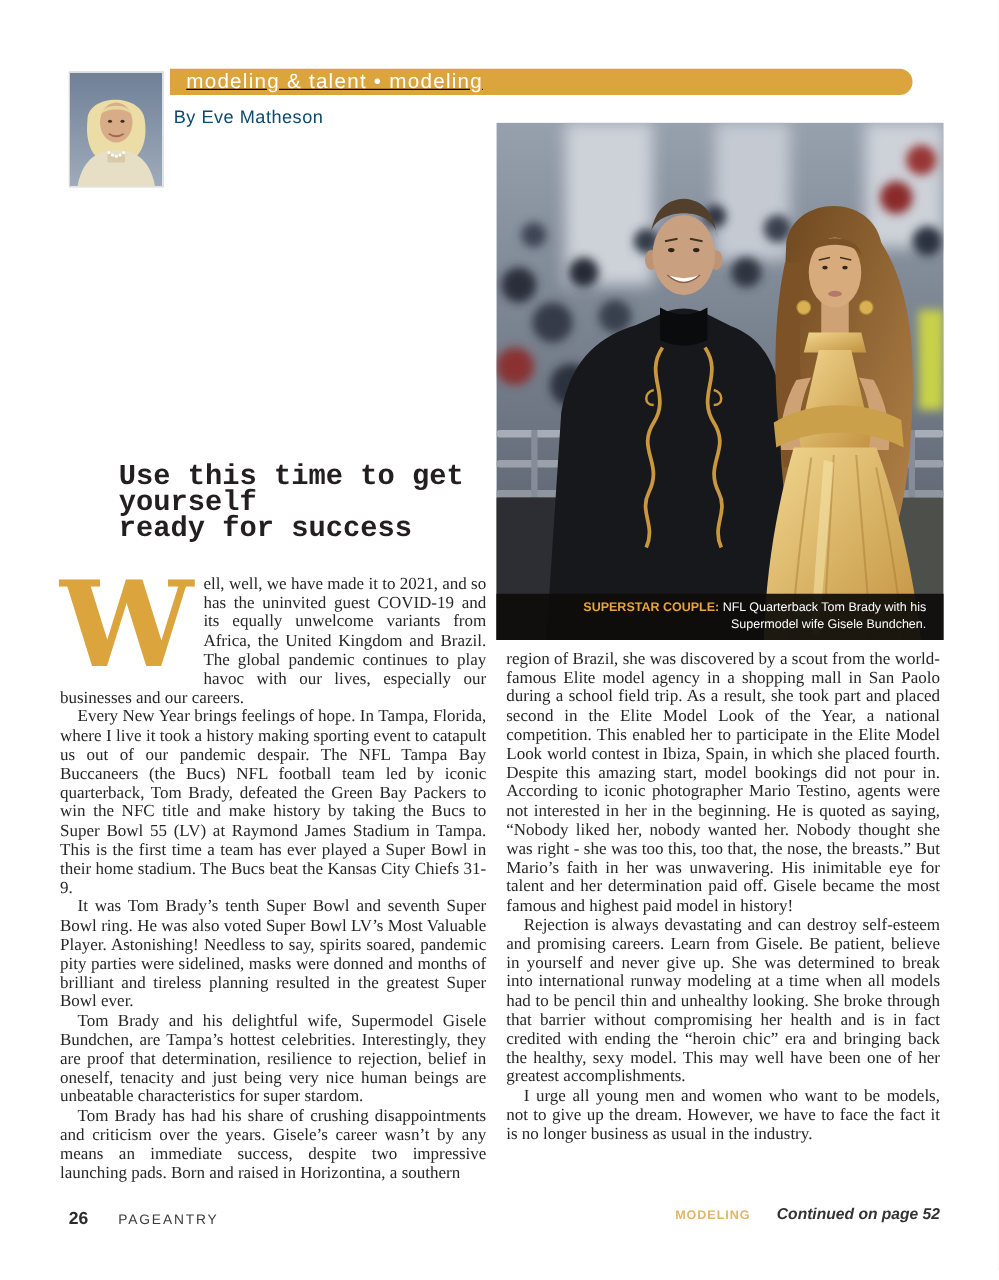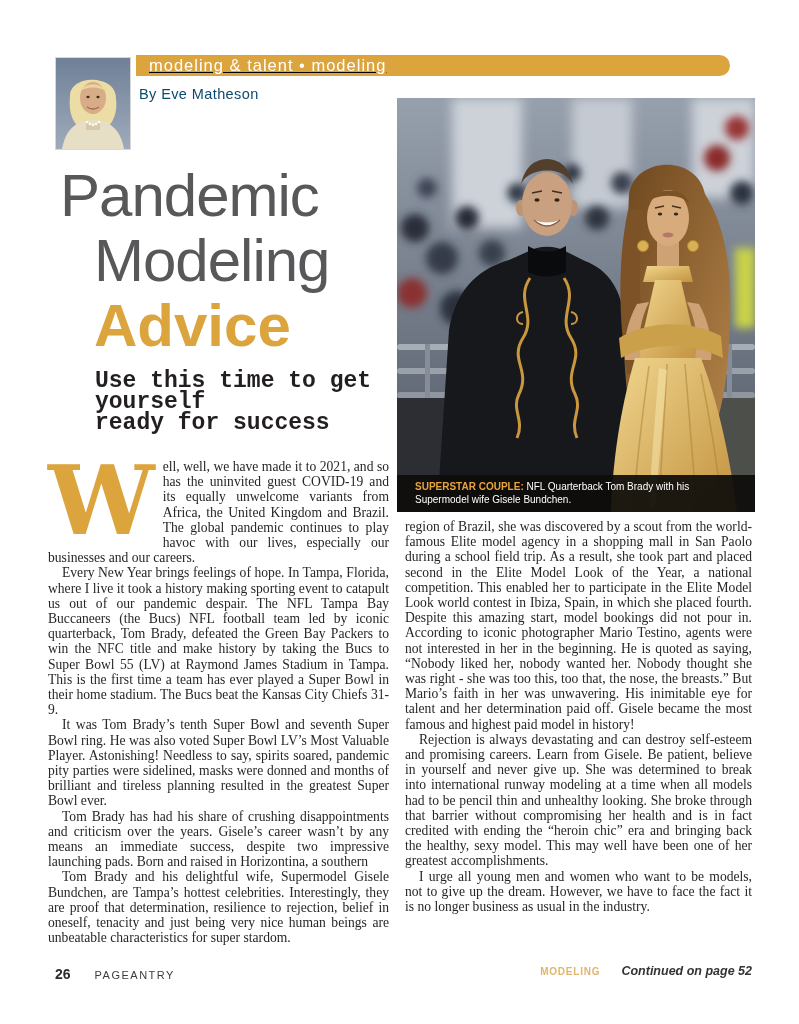--- a/index.html
+++ b/index.html
@@ -18,21 +18,21 @@
   
   .headline{position:absolute;left:60px;top:163px;color:#58585A;}
   .hl-line{font-size:60px;line-height:65px;letter-spacing:-1px;font-weight:400;}
   .hl-indent{margin-left:34px;}
   .hl-gold{color:#DCA43C;font-weight:700;letter-spacing:0;}
   .subtitle{position:absolute;left:95px;top:371px;width:300px;
             font-family:Liberation Mono, monospace;font-weight:700;font-size:23px;
             line-height:21px;color:#231f20;white-space:pre-line;}
 
   
-  .feature{position:absolute;left:397px;top:98px;width:358px;height:414px;overflow:hidden;}
+  .feature{position:absolute;left:397px;top:98px;width:358px;height:414px;overflow:hidden;text-align:right;}
   .feature svg{display:block;}
   .photo-caption{position:absolute;left:0;bottom:0;width:358px;height:37px;
                  background:rgba(14,13,11,.93);box-sizing:border-box;
                  padding:5px 14px 0 18px;font-size:10px;line-height:13px;color:#ffffff;}
   .cap-label{color:#E8A33D;font-weight:700;}
 
   
   .col{position:absolute;font-family:"Liberation Serif", serif;font-size:13.6px;
        line-height:15.2px;color:#262626;text-align:justify;}
   .col-left{left:48px;top:459px;width:341px;}
@@ -78,25 +78,20 @@
         <circle cx="40" cy="66" r="1.3" fill="#fdfdf6"></circle>
       <circle cx="43" cy="64" r="1.3" fill="#fdfdf6"></circle>
     </svg>
   </div>
 
   <div class="banner">
     <span>modeling &amp; talent • modeling</span>
   </div>
   <div class="byline">By Eve Matheson</div>
 
-  <div class="headline">
-    <div class="hl-line">Pandemic</div>
-    <div class="hl-line hl-indent">Modeling</div>
-    <div class="hl-line hl-indent hl-gold">Advice</div>
-  </div>
   <div class="subtitle">Use this time to get yourself
 ready for success</div>
 
   <div class="feature">
     <svg width="358" height="414" viewBox="0 0 358 414">
       <defs>
         <linearGradient id="crowdbg" x1="0" y1="0" x2="0" y2="1">
           <stop offset="0" stop-color="#97a0ad"></stop>
             <stop offset="1" stop-color="#636b79"></stop>
         </linearGradient>
@@ -201,22 +196,22 @@
     </svg>
     <div class="photo-caption">
       <span class="cap-label">SUPERSTAR COUPLE:</span><span> NFL Quarterback Tom Brady with his Supermodel wife Gisele Bundchen.</span>
     </div>
   </div>
 
   <div class="col col-left">
     <p><span class="dropcap">W</span><span>ell, well, we have made it to 2021, and so has the uninvited guest COVID-19 and its equally unwelcome variants from Africa, the United Kingdom and Brazil. The global pandemic continues to play havoc with our lives, especially our businesses and our careers.</span></p>
     <p class="ind">Every New Year brings feelings of hope. In Tampa, Florida, where I live it took a history making sporting event to catapult us out of our pandemic despair. The NFL Tampa Bay Buccaneers (the Bucs) NFL football team led by iconic quarterback, Tom Brady, defeated the Green Bay Packers to win the NFC title and make history by taking the Bucs to Super Bowl 55 (LV) at Raymond James Stadium in Tampa. This is the first time a team has ever played a Super Bowl in their home stadium. The Bucs beat the Kansas City Chiefs 31-9.</p>
     <p class="ind">It was Tom Brady’s tenth Super Bowl and seventh Super Bowl ring. He was also voted Super Bowl LV’s Most Valuable Player. Astonishing! Needless to say, spirits soared, pandemic pity parties were sidelined, masks were donned and months of brilliant and tireless planning resulted in the greatest Super Bowl ever.</p>
+    <p class="ind">Tom Brady and his delightful wife, Supermodel Gisele Bundchen, are Tampa’s hottest celebrities. Interestingly, they are proof that determination, resilience to rejection, belief in oneself, tenacity and just being very nice human beings are unbeatable characteristics for super stardom.</p>
     <p class="ind">Tom Brady has had his share of crushing disappointments and criticism over the years. Gisele’s career wasn’t by any means an immediate success, despite two impressive launching pads. Born and raised in Horizontina, a southern</p>
-    <p class="ind">Tom Brady and his delightful wife, Supermodel Gisele Bundchen, are Tampa’s hottest celebrities. Interestingly, they are proof that determination, resilience to rejection, belief in oneself, tenacity and just being very nice human beings are unbeatable characteristics for super stardom.</p>
   </div>
 
   <div class="col col-right">
     <p>region of Brazil, she was discovered by a scout from the world-famous Elite model agency in a shopping mall in San Paolo during a school field trip. As a result, she took part and placed second in the Elite Model Look of the Year, a national competition. This enabled her to participate in the Elite Model Look world contest in Ibiza, Spain, in which she placed fourth. Despite this amazing start, model bookings did not pour in. According to iconic photographer Mario Testino, agents were not interested in her in the beginning. He is quoted as saying, “Nobody liked her, nobody wanted her. Nobody thought she was right - she was too this, too that, the nose, the breasts.” But Mario’s faith in her was unwavering. His inimitable eye for talent and her determination paid off. Gisele became the most famous and highest paid model in history!</p>
     <p class="ind">Rejection is always devastating and can destroy self-esteem and promising careers. Learn from Gisele. Be patient, believe in yourself and never give up. She was determined to break into international runway modeling at a time when all models had to be pencil thin and unhealthy looking. She broke through that barrier without compromising her health and is in fact credited with ending the “heroin chic” era and bringing back the healthy, sexy model. This may well have been one of her greatest accomplishments.</p>
     <p class="ind">I urge all young men and women who want to be models, not to give up the dream. However, we have to face the fact it is no longer business as usual in the industry.</p>
   </div>
 
   <div class="folio-left">
     <span class="folio-num">26</span>

